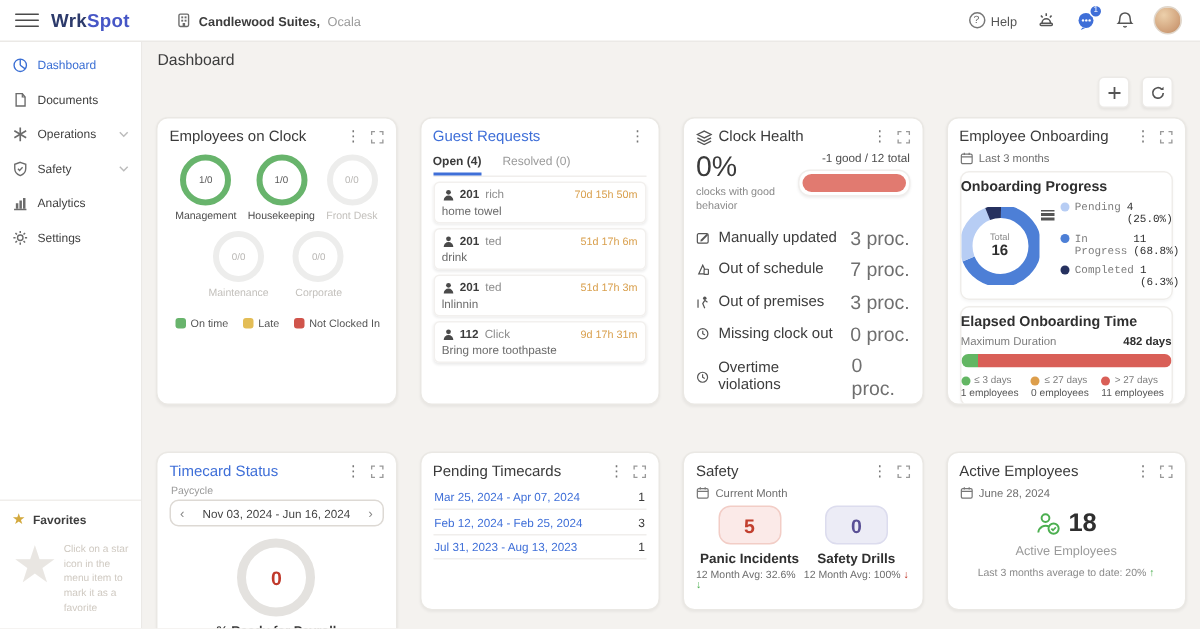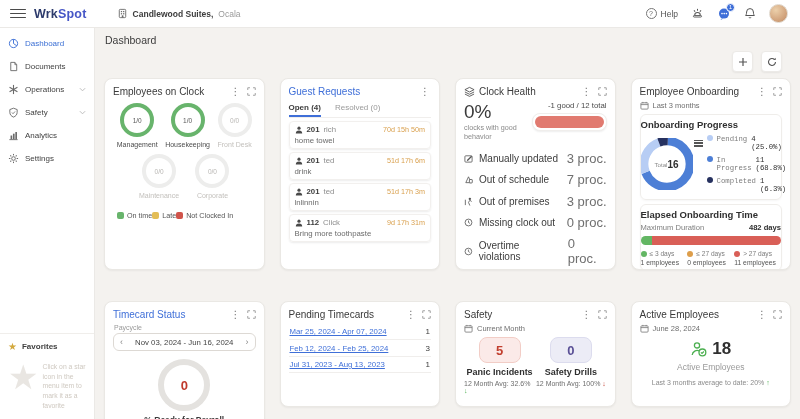--- a/index.html
+++ b/index.html
@@ -57,21 +57,21 @@
   .period { display:flex; align-items:center; gap:4px; font-size:7.5px; color:#6e6e6e; margin-bottom:4px; }
 
   
   .deptrow { display:flex; justify-content:space-around; margin-top:6px; }
   .deptrow.second { width:75%; margin-left:auto; margin-right:auto; }
   .dept { display:flex; flex-direction:column; align-items:center; gap:4px; }
   .ring { width:34px; height:34px; border-radius:50%; border:4.5px solid #ededec; display:flex; align-items:center; justify-content:center; font-size:6.5px; color:#b9b7b4; }
   .ring.on { border-color:#68b46c; color:#5a5a5a; }
   .dlabel { font-size:7px; color:#c3c0bc; }
   .dept.on .dlabel { color:#4c4c4c; }
-  .eleg { display:flex; margin-top:12px; padding-left:4px; }
+  .eleg { display:flex; gap:10px; margin-top:12px; padding-left:4px; }
   .eleg .li { display:flex; align-items:center; gap:3px; font-size:7.2px; color:#555; }
   .sw { width:7px; height:7px; border-radius:2px; }
 
   
   .tabs { display:flex; gap:14px; border-bottom:1px solid #f0eeec; margin-bottom:3px; }
   .tab { font-size:8px; color:#9a9a9a; padding:2px 0 3px; cursor:pointer; }
   .tab.act { color:#3c3c3c; font-weight:bold; border-bottom:2px solid #3f6fd8; }
   .greq { border-radius:4px; box-shadow:0 1px 2px rgba(0,0,0,.08); border:1px solid #f2f0ee; padding:3px 5px; margin-top:3px; }
   .grl1 { display:flex; align-items:center; gap:4px; }
   .room { font-size:7.8px; font-weight:bold; color:#3c3c3c; }
@@ -90,21 +90,21 @@
   .chrow { display:flex; align-items:center; gap:6px; padding:3.2px 0; }
   .chlabel { font-size:10px; color:#3c3c3c; font-weight:500; }
   .chval { margin-left:auto; font-size:13px; color:#6f6f6f; }
 
   
   .inner { border:1px solid #efedea; border-radius:6px; padding:4px 0; box-shadow:0 1px 2px rgba(0,0,0,.04); }
   .ititle { font-size:9.5px; font-weight:bold; color:#2f2f2f; margin-bottom:3px; }
   .donutrow { display:flex; align-items:center; gap:6px; }
   .donutbox { position:relative; width:52px; height:52px; flex:none; }
   .donutbox svg { width:52px; height:52px; }
-  .dcenter { position:absolute; inset:0; display:flex; flex-direction:row; align-items:center; justify-content:center; }
+  .dcenter { position:absolute; inset:0; display:flex; flex-direction:column; align-items:center; justify-content:center; }
   .dtl { font-size:6.2px; color:#8a8a8a; }
   .dtv { font-size:10px; font-weight:bold; color:#2f2f2f; }
   .burger { position:absolute; top:0; right:-10px; cursor:pointer; }
   .burger div { width:9px; height:1.4px; background:#555; margin:1.4px 0; }
   .oleg { flex:1; margin-left:8px; }
   .olrow { display:flex; align-items:flex-start; gap:4px; padding:2.4px 0;font-family:Liberation Mono, monospace; }
   .dot { width:6px; height:6px; border-radius:50%; flex:none; }
   .oll { font-size:7.3px; color:#7d7d7d; }
   .olv { margin-left:auto; font-size:7.3px; color:#2f2f2f; font-weight:500; }
   .maxrow { display:flex; font-size:7.6px; color:#7d7d7d; margin-bottom:4px; }
@@ -121,21 +121,21 @@
   .select .val { flex:1; text-align:center; }
   .sarr { color:#888; font-size:9px; cursor:pointer; }
   .tring { width:52px; height:52px; border-radius:50%; border:6px solid #e4e2df; margin:8px auto 4px; display:flex; align-items:center; justify-content:center; font-size:13px; font-weight:bold; color:#c0392b; }
   .ready { text-align:center; font-size:8.5px; font-weight:bold; color:#3a3a3a; }
 
   
   .pmsg { font-size:7.8px; color:#6e6e6e; line-height:1.35; margin-bottom:4px; }
   .pmsg .hl { color:#bb5a4d; }
   .pmsg .bb { color:#3a3a3a; font-weight:bold; }
   .prow { display:flex; align-items:center; border-bottom:1px solid #f0eeec; padding:3.2px 1px; }
-  .prange { font-size:7.8px; color:#3f6fd8; text-decoration:underline; cursor:pointer; }
+  .prange { font-size:7.8px; color:#3f6fd8; cursor:pointer; }
   .pcount { margin-left:auto; font-size:8px; color:#3a3a3a; font-weight:500; }
 
   
   .srow { display:flex; }
   .scol { flex:1; display:flex; flex-direction:column; align-items:center; }
   .sbox { width:42px; height:26px; border-radius:8px; display:flex; align-items:center; justify-content:center; font-size:13px; font-weight:bold; margin-bottom:4px; }
   .sbox.red { background:#fbeae8; border:1px solid #f2cdc6; color:#c2402f; }
   .sbox.pur { background:#ececf6; border:1px solid #dcdcee; color:#5a5096; }
   .sname { font-size:9px; font-weight:bold; color:#2f2f2f; }
   .savg { font-size:7px; color:#6e6e6e; margin-top:3px; }

